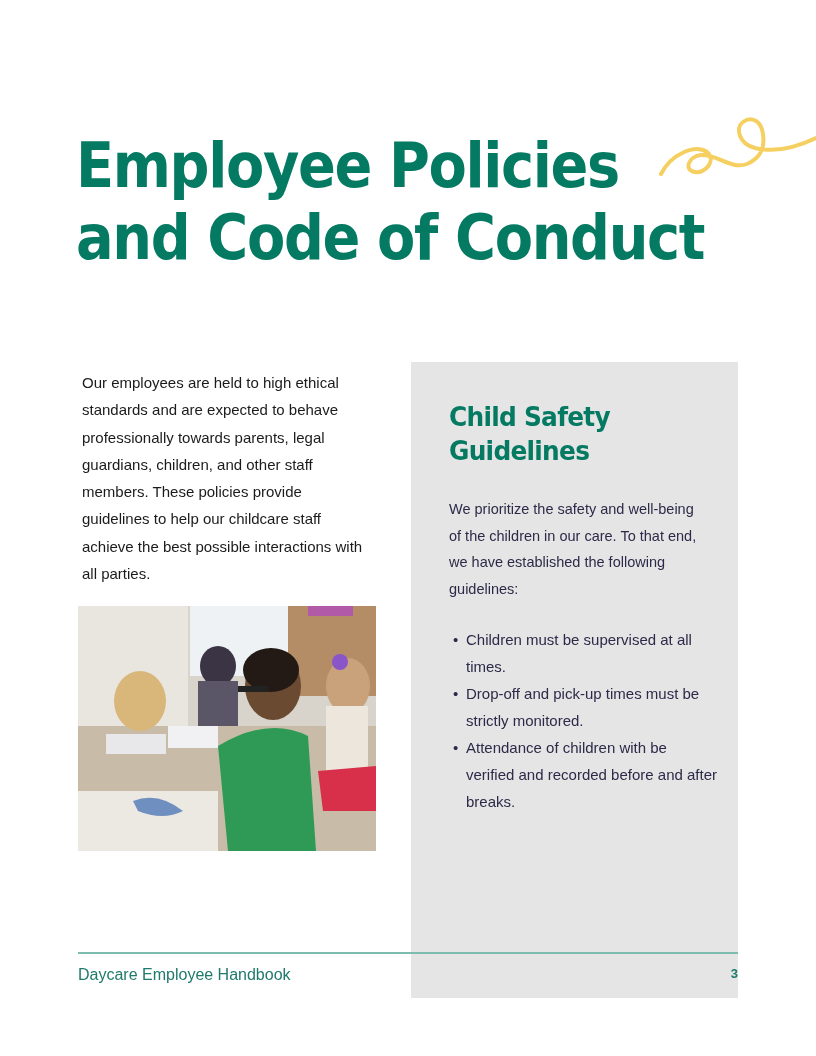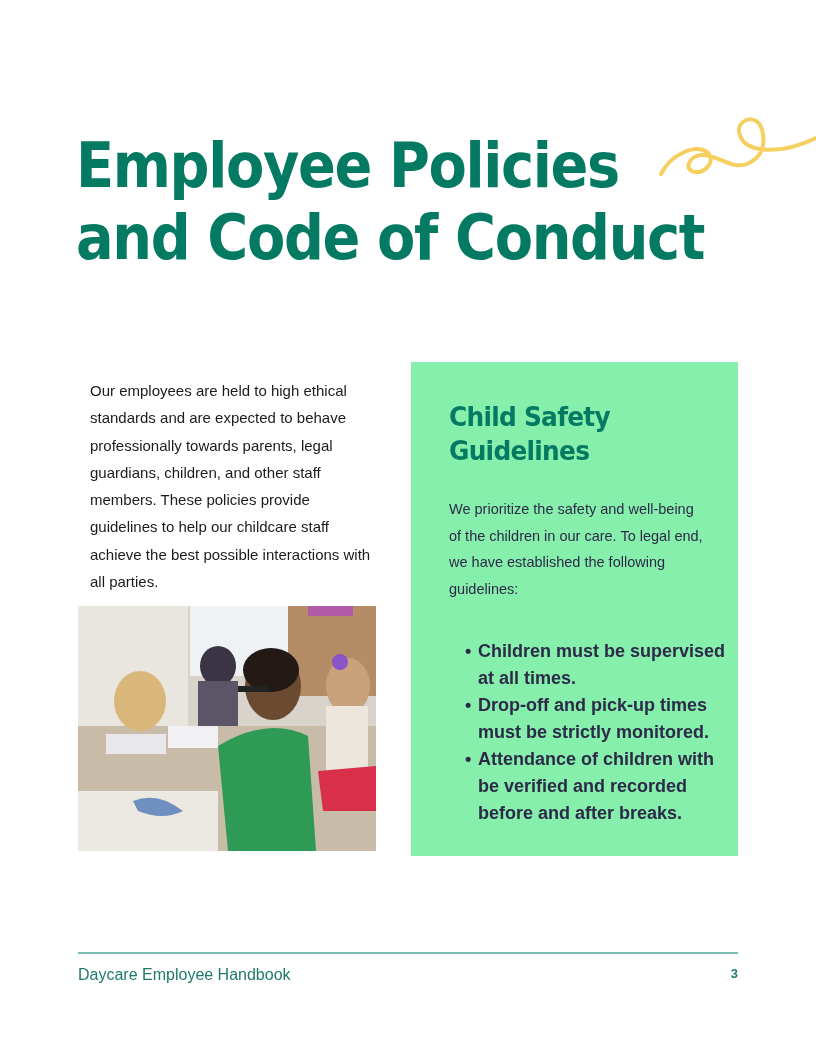--- a/index.html
+++ b/index.html
@@ -1,25 +1,25 @@
 <!DOCTYPE html>
 <html><head>
 <meta charset="utf-8">
 <style>
   html, body { margin: 0; padding: 0; background: #ffffff; }
   body { width: 816px; height: 1056px; position: relative; overflow: hidden; font-family: "Liberation Sans", sans-serif; }
   .page-title { position: absolute; left: 76px; top: 130px; margin: 0; font-family: "DejaVu Sans", sans-serif; font-weight: bold; font-size: 62px; line-height: 72px; color: #057a62; letter-spacing: -1.5px; transform: scaleX(0.9); transform-origin: left top; white-space: nowrap; }
   .page-title span { display: block; }
   .squiggle { position: absolute; left: 655px; top: 108px; width: 161px; height: 75px; }
-  .intro { position: absolute; left: 78px; top: 365px; width: 290px; font-size: 15px; line-height: 27.3px; color: #1b1b1b; margin: 12px; }
+  .intro { position: absolute; left: 78px; top: 365px; width: 290px; font-size: 15px; line-height: 27.3px; color: #1b1b1b; margin: 4px; }
   .photo { position: absolute; left: 78px; top: 606px; width: 298px; height: 245px; overflow: hidden; }
-  .callout { position: absolute; left: 411px; top: 362px; width: 327px; height: 494px; background: #86efac; }
+  .callout { position: absolute; left: 411px; top: 362px; width: 327px; height: 636px; background: #e5e5e5; }
   .callout h2 { position: absolute; left: 38px; top: 38px; margin: 0; font-family: "DejaVu Sans", sans-serif; font-weight: bold; font-size: 27px; line-height: 34px; color: #057a62; letter-spacing: -0.8px; transform: scaleX(0.92); transform-origin: left top; }
   .callout p { position: absolute; left: 38px; top: 134px; width: 260px; margin: 0; font-size: 14.5px; line-height: 26.5px; color: #2c2a48; }
-  .callout ul { position: absolute; left: 38px; top: 264px; width: 270px; margin: 12px; padding: 0; list-style: none; font-size: 18px; line-height: 27px; color: #2c2a48; font-weight: bold; }
+  .callout ul { position: absolute; left: 38px; top: 264px; width: 270px; margin: 0; padding: 0; list-style: none; font-size: 15px; line-height: 27px; color: #2c2a48; }
   .callout li { position: relative; padding-left: 17px; }
   .callout li::before { content: "•"; position: absolute; left: 4px; top: 0; }
   .footer-rule { position: absolute; left: 78px; top: 952px; width: 660px; height: 2px; background: #7fbcb0; }
   .footer-left { position: absolute; left: 78px; top: 966px; font-size: 16px; color: #1f7a6b; }
   .footer-right { position: absolute; right: 78px; top: 966px; font-size: 13px; font-weight: bold; color: #1f7a6b; }
 </style>
 </head>
 <body>
 
 <h1 class="page-title">
@@ -54,21 +54,21 @@
     <ellipse cx="270" cy="80" rx="22" ry="28" fill="#c9a27c"></ellipse>
     <circle cx="262" cy="56" r="8" fill="#8a55c8"></circle>
     <rect x="248" y="100" width="42" height="70" fill="#ece6dc"></rect>
     <path d="M240 165 L 298 160 L 298 205 L 245 205 Z" fill="#d8304a"></path>
     <rect x="90" y="120" width="50" height="22" fill="#f1f1f3"></rect>
   </svg>
 </div>
 
 <div class="callout">
   <h2>Child Safety Guidelines</h2>
-  <p>We prioritize the safety and well-being of the children in our care. To legal end, we have established the following guidelines:</p>
+  <p>We prioritize the safety and well-being of the children in our care. To that end, we have established the following guidelines:</p>
   <ul>
     <li>Children must be supervised at all times.</li>
     <li>Drop-off and pick-up times must be strictly monitored.</li>
     <li>Attendance of children with be verified and recorded before and after breaks.</li>
   </ul>
 </div>
 
 <div class="footer-rule"></div>
 <div class="footer-left">Daycare Employee Handbook</div>
 <div class="footer-right">3</div>

